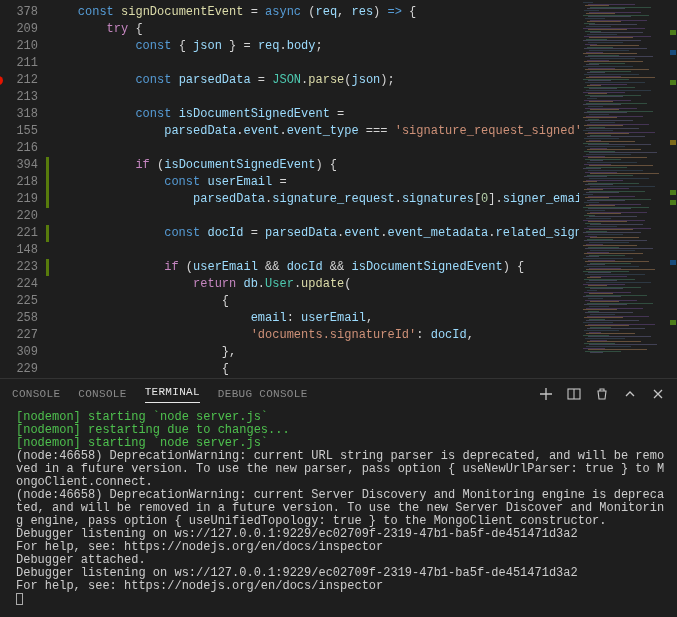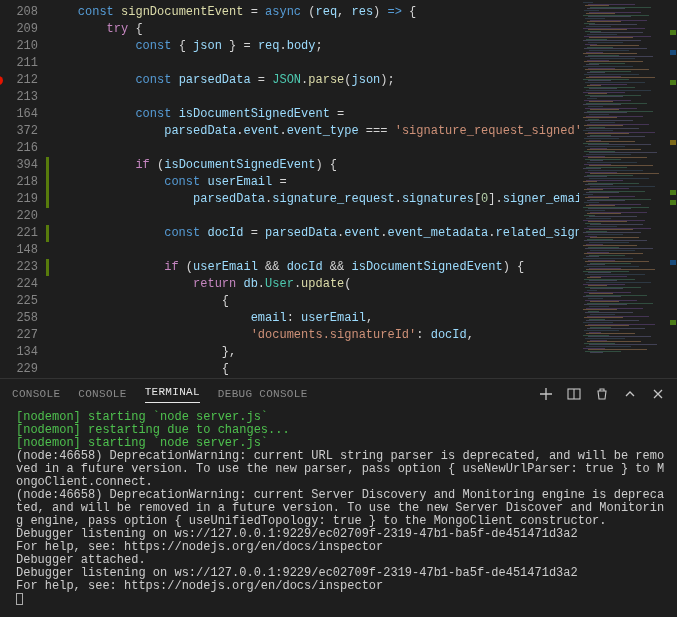--- a/index.html
+++ b/index.html
@@ -147,41 +147,41 @@
     width: 7px;
     height: 12px;
     border: 1px solid #aaa;
   }
 </style>
 </head>
 <body>
 
 <div class="editor-wrap">
   <div class="gutter" id="gutter">
-      <div class="ln">208</div>
+      <div class="ln">378</div>
       <div class="ln">209</div>
       <div class="ln">210</div>
       <div class="ln">211</div>
       <div class="ln">212<div class="breakpoint"></div></div>
       <div class="ln">213</div>
-      <div class="ln">164</div>
-      <div class="ln">372</div>
+      <div class="ln">318</div>
+      <div class="ln">155</div>
       <div class="ln">216</div>
       <div class="ln">394</div>
       <div class="ln">218</div>
       <div class="ln">219</div>
       <div class="ln">220</div>
       <div class="ln">221</div>
       <div class="ln">148</div>
       <div class="ln">223</div>
       <div class="ln">224</div>
       <div class="ln">225</div>
       <div class="ln">258</div>
       <div class="ln">227</div>
-      <div class="ln">134</div>
+      <div class="ln">309</div>
       <div class="ln">229</div>
     </div>
   <div class="hl-strip" id="strip">
       <div class="strip-cell"></div>
       <div class="strip-cell"></div>
       <div class="strip-cell"></div>
       <div class="strip-cell"></div>
       <div class="strip-cell"></div>
       <div class="strip-cell"></div>
       <div class="strip-cell"></div>

